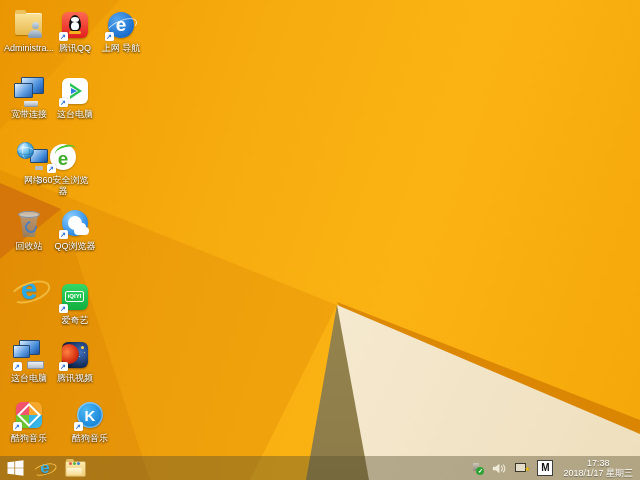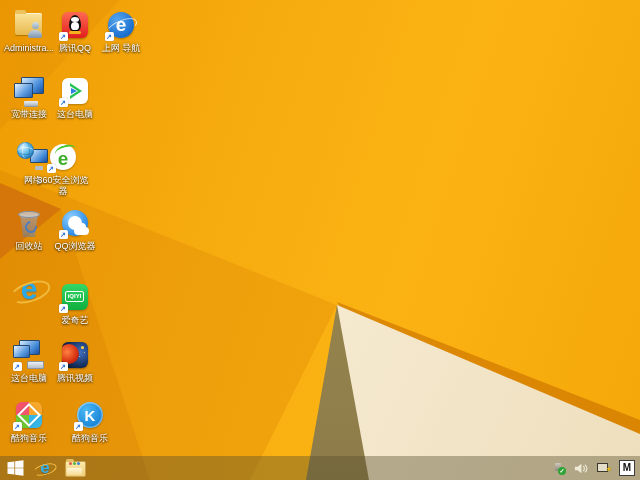--- a/index.html
+++ b/index.html
@@ -354,14 +354,18 @@
     <span class="tray-usb">
       <span class="tray-chk">✓</span>
     </span>
     <svg class="tray-vol" viewBox="0 0 16 14">
       <path d="M1 5 h3.2 L8.5 1.5 v11 L4.2 9 H1 Z" fill="#efe9d8"></path>
       <path d="M10.5 4 c1.8 1.6 1.8 4.4 0 6" stroke="#efe9d8" stroke-width="1.3" fill="none"></path>
       <path d="M12.5 2.5 c3 2.6 3 6.4 0 9" stroke="#efe9d8" stroke-width="1.3" fill="none"></path>
     </svg>
     <span class="tray-net"></span>
     <span class="tray-ime">M</span>
+    <span class="tray-clock">
+      <span>17:38</span>
+      <span>2018/1/17 星期三</span>
+    </span>
   </div>
 </div>
 
 </body></html>

